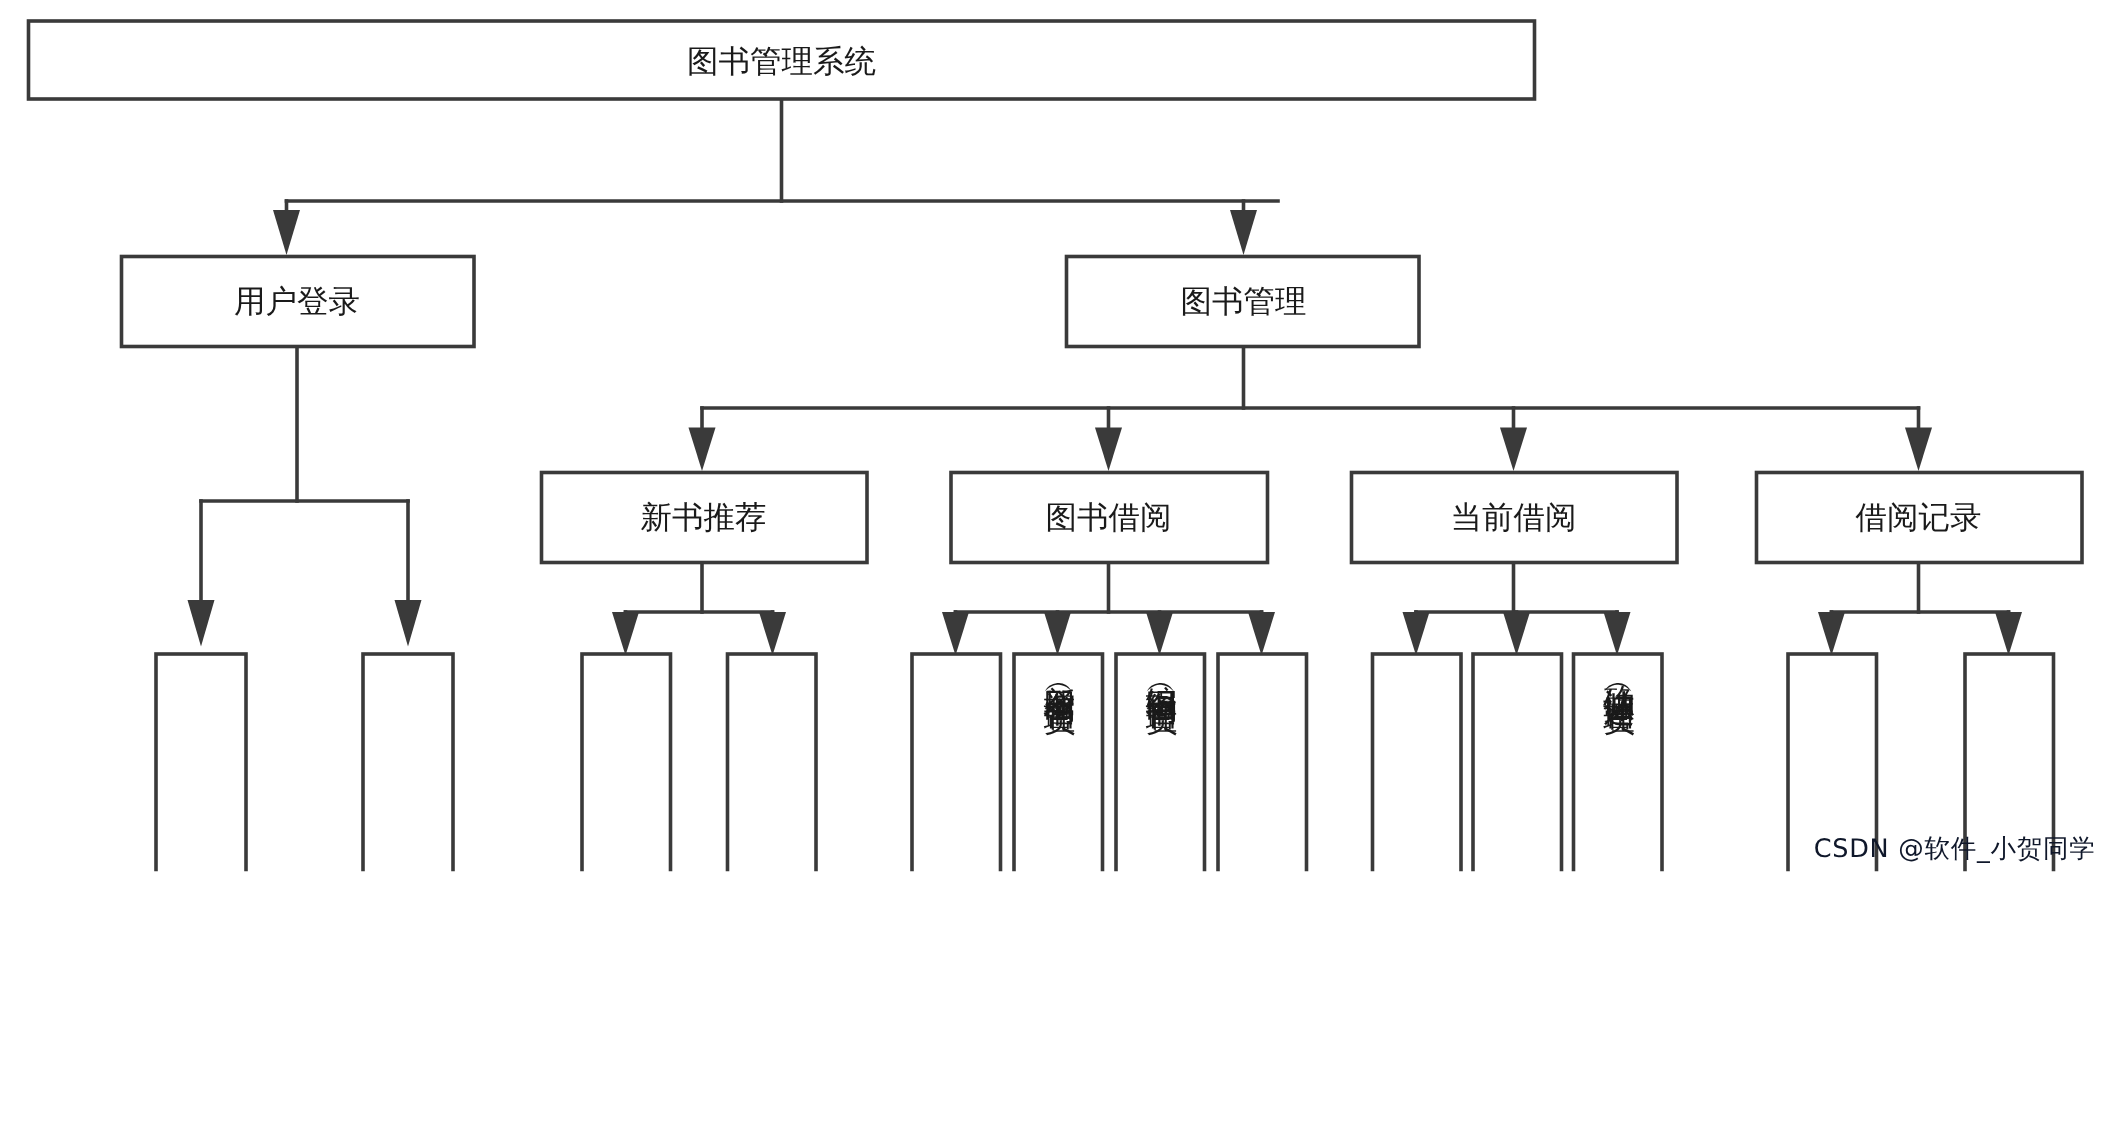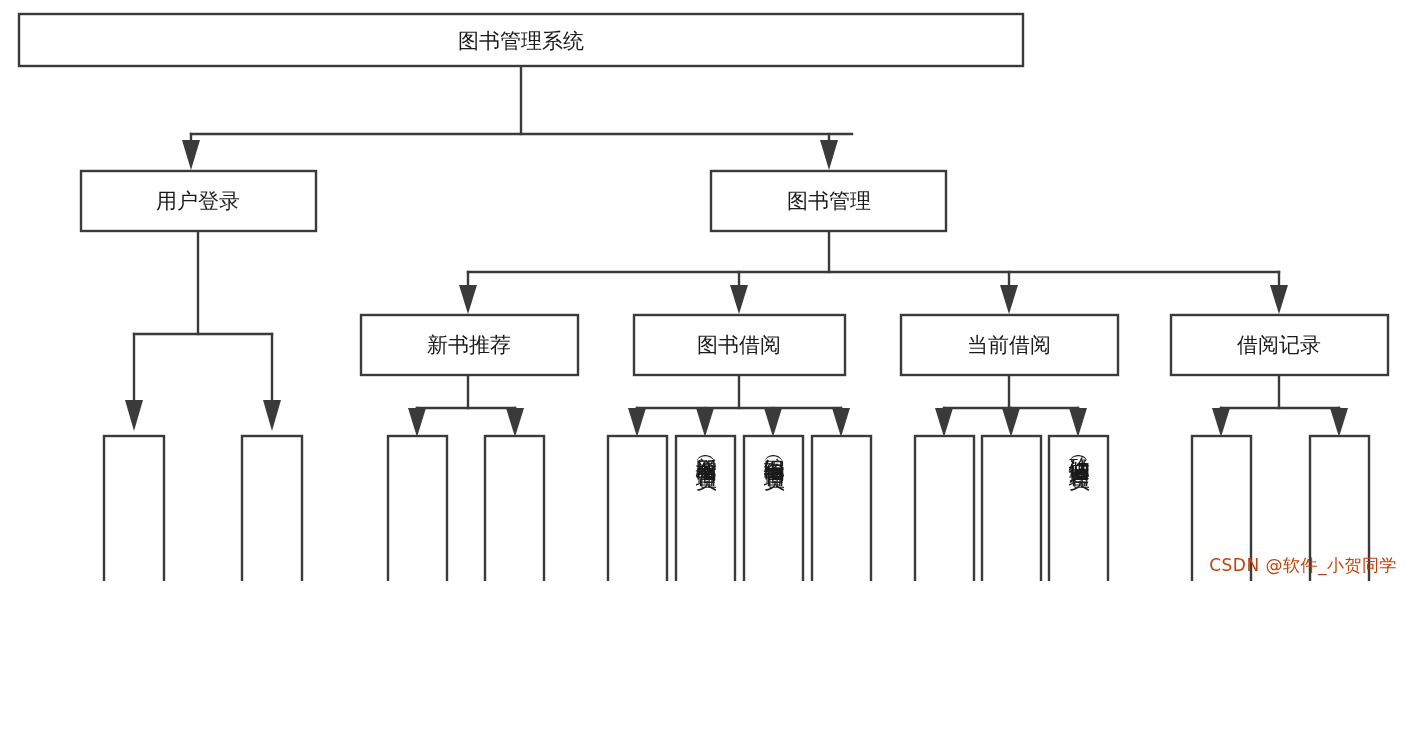--- a/index.html
+++ b/index.html
@@ -68,21 +68,21 @@
     color: #1a1a1a;
     white-space: nowrap;
     text-align: center;
   }
   .watermark {
     position: absolute;
     right: 8px;
     bottom: 4px;
     font-family: "DejaVu Sans", "Liberation Sans", sans-serif;
     font-size: 17px;
-    color: #c2410c;
+    color: #0f172a;
     white-space: nowrap;
     letter-spacing: 0.5px;
   }
 </style>
 </head>
 <body>
 
 <div id="diagram-root">
 
   <svg class="diagram-canvas" viewBox="0 0 1405 747">

